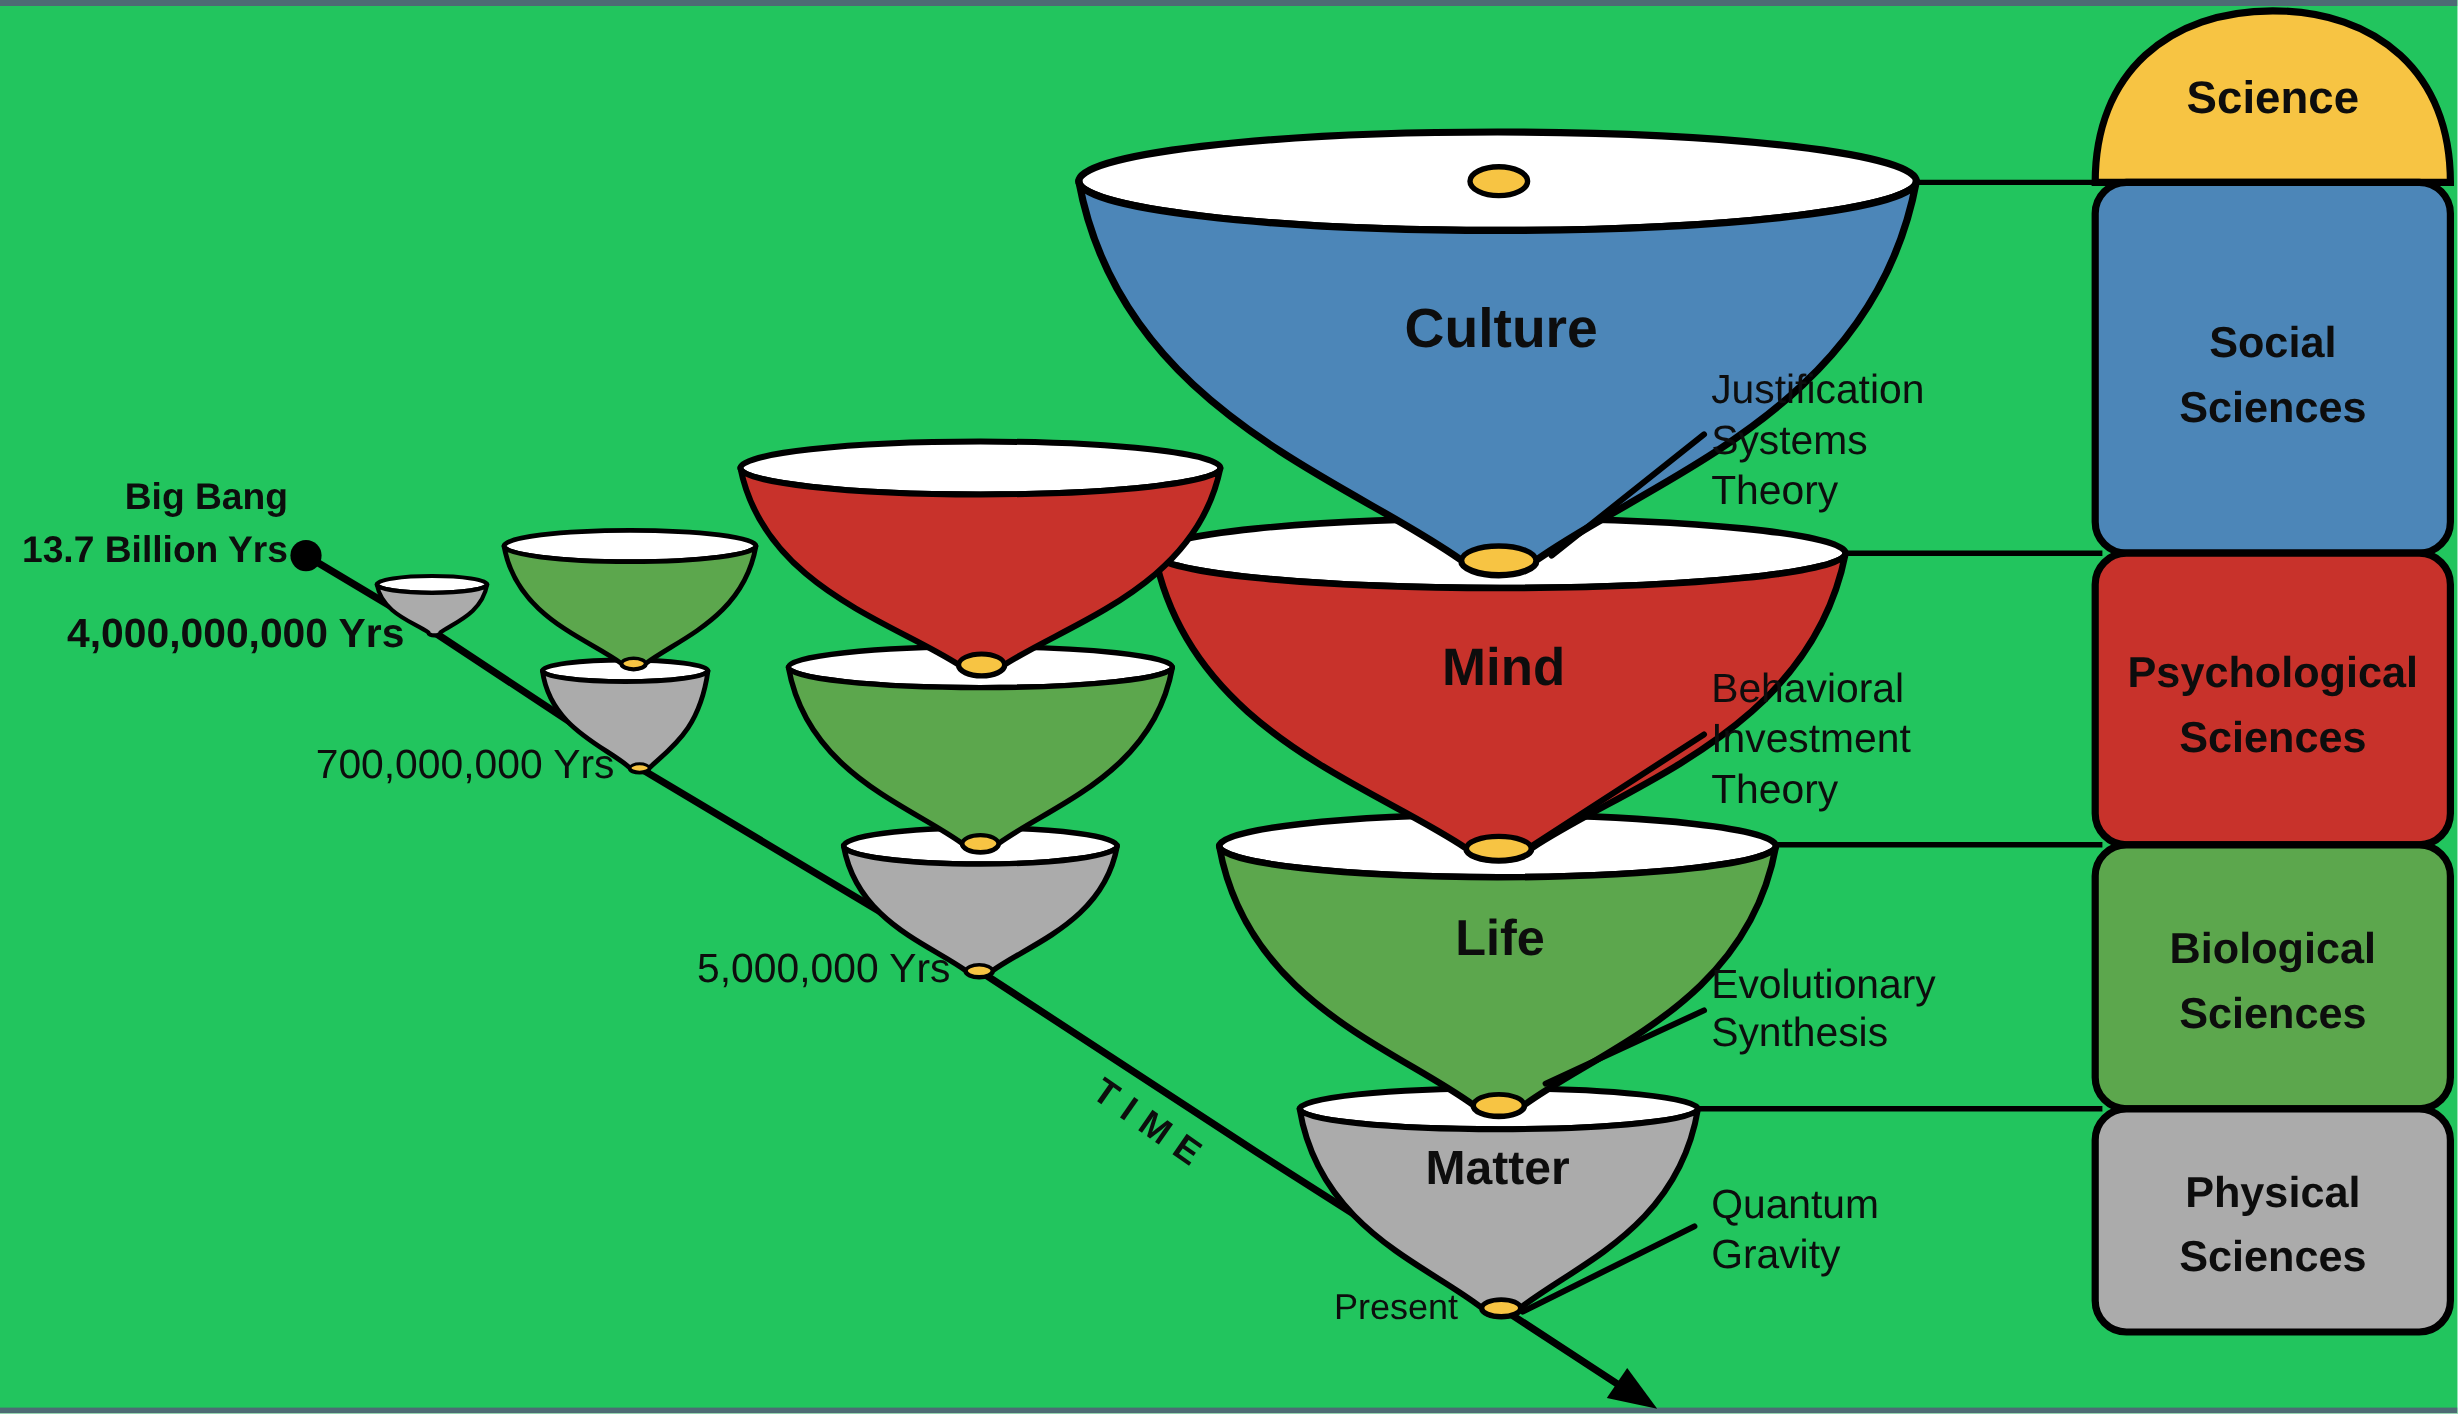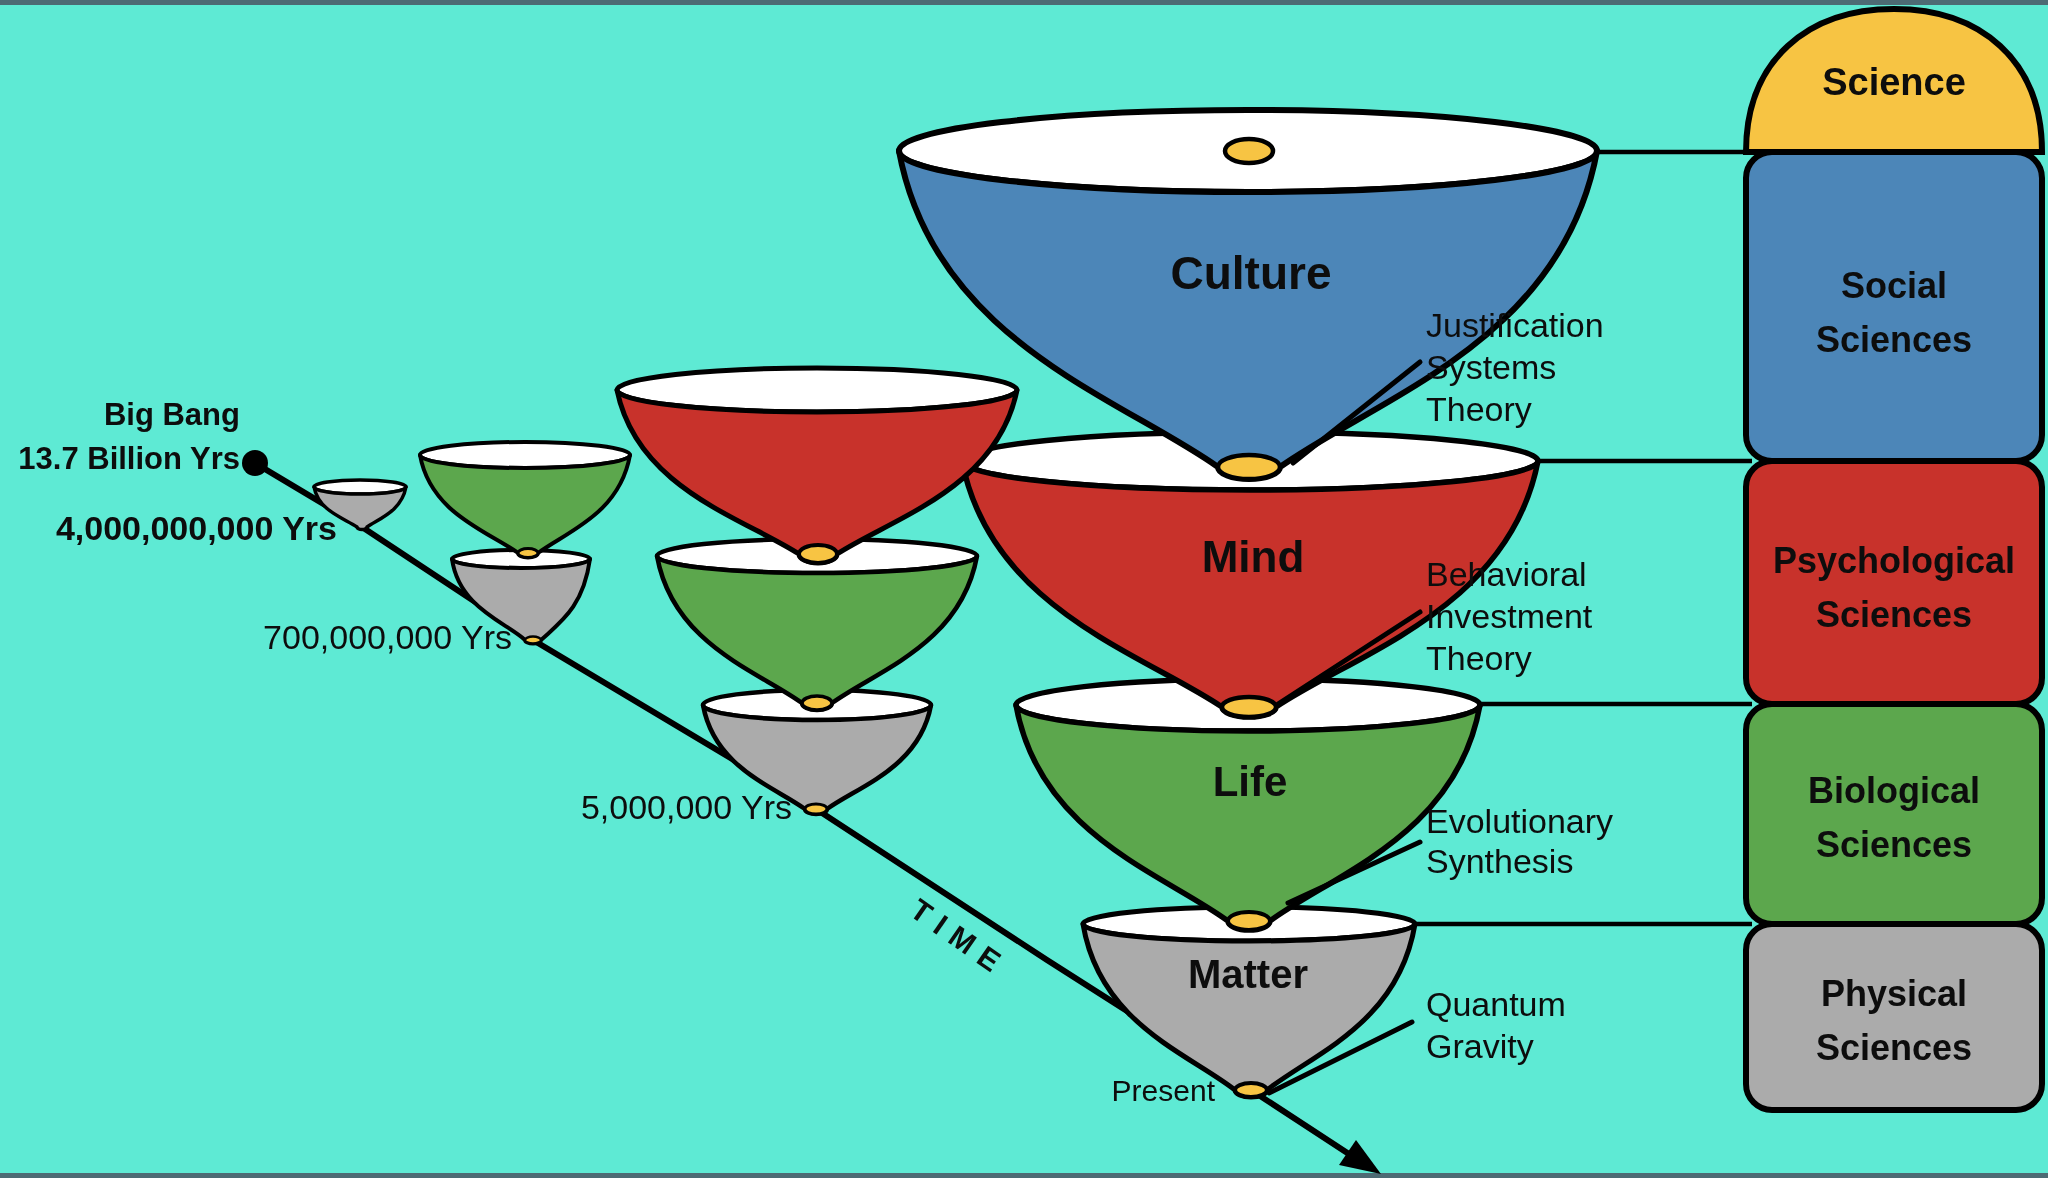--- a/index.html
+++ b/index.html
@@ -1,16 +1,16 @@
 <!DOCTYPE html>
 <html style="--background: #ffffff; --outline: #000000; --border_bar: #4d6b74; --science_yellow: #f7c443; --tip_yellow: #f7c443; --social_blue: #4c86b8; --psych_red: #c8322b; --bio_green: #5ca74d; --phys_gray: #ababab;"><head>
 <meta charset="utf-8">
 <style>
   html,body{margin:0;padding:0;background:#ffffff;}
-  .stage{width:2048px;height:1178px;position:relative;background:#5eead4;overflow:hidden;}
+  .stage{width:2048px;height:1178px;position:relative;background:#22c55e;overflow:hidden;}
   svg{display:block;}
   .t{font-family:"Liberation Sans","DejaVu Sans",sans-serif;fill:#0d0d0d;}
   .b{font-weight:700;}
   .rim{fill:#ffffff;stroke:#000;}
   .body{stroke:#000;stroke-linejoin:round;}
   .tip{fill:var(--tip_yellow,#f7c443);stroke:#000;}
   .axis{stroke:#000;fill:none;stroke-linecap:round;}
   .conn{stroke:#000;stroke-width:4.5;}
   .callout{stroke:#000;stroke-width:5;stroke-linecap:round;}
   .dome{fill:var(--science_yellow,#f7c443);stroke:#000;stroke-width:6;}

